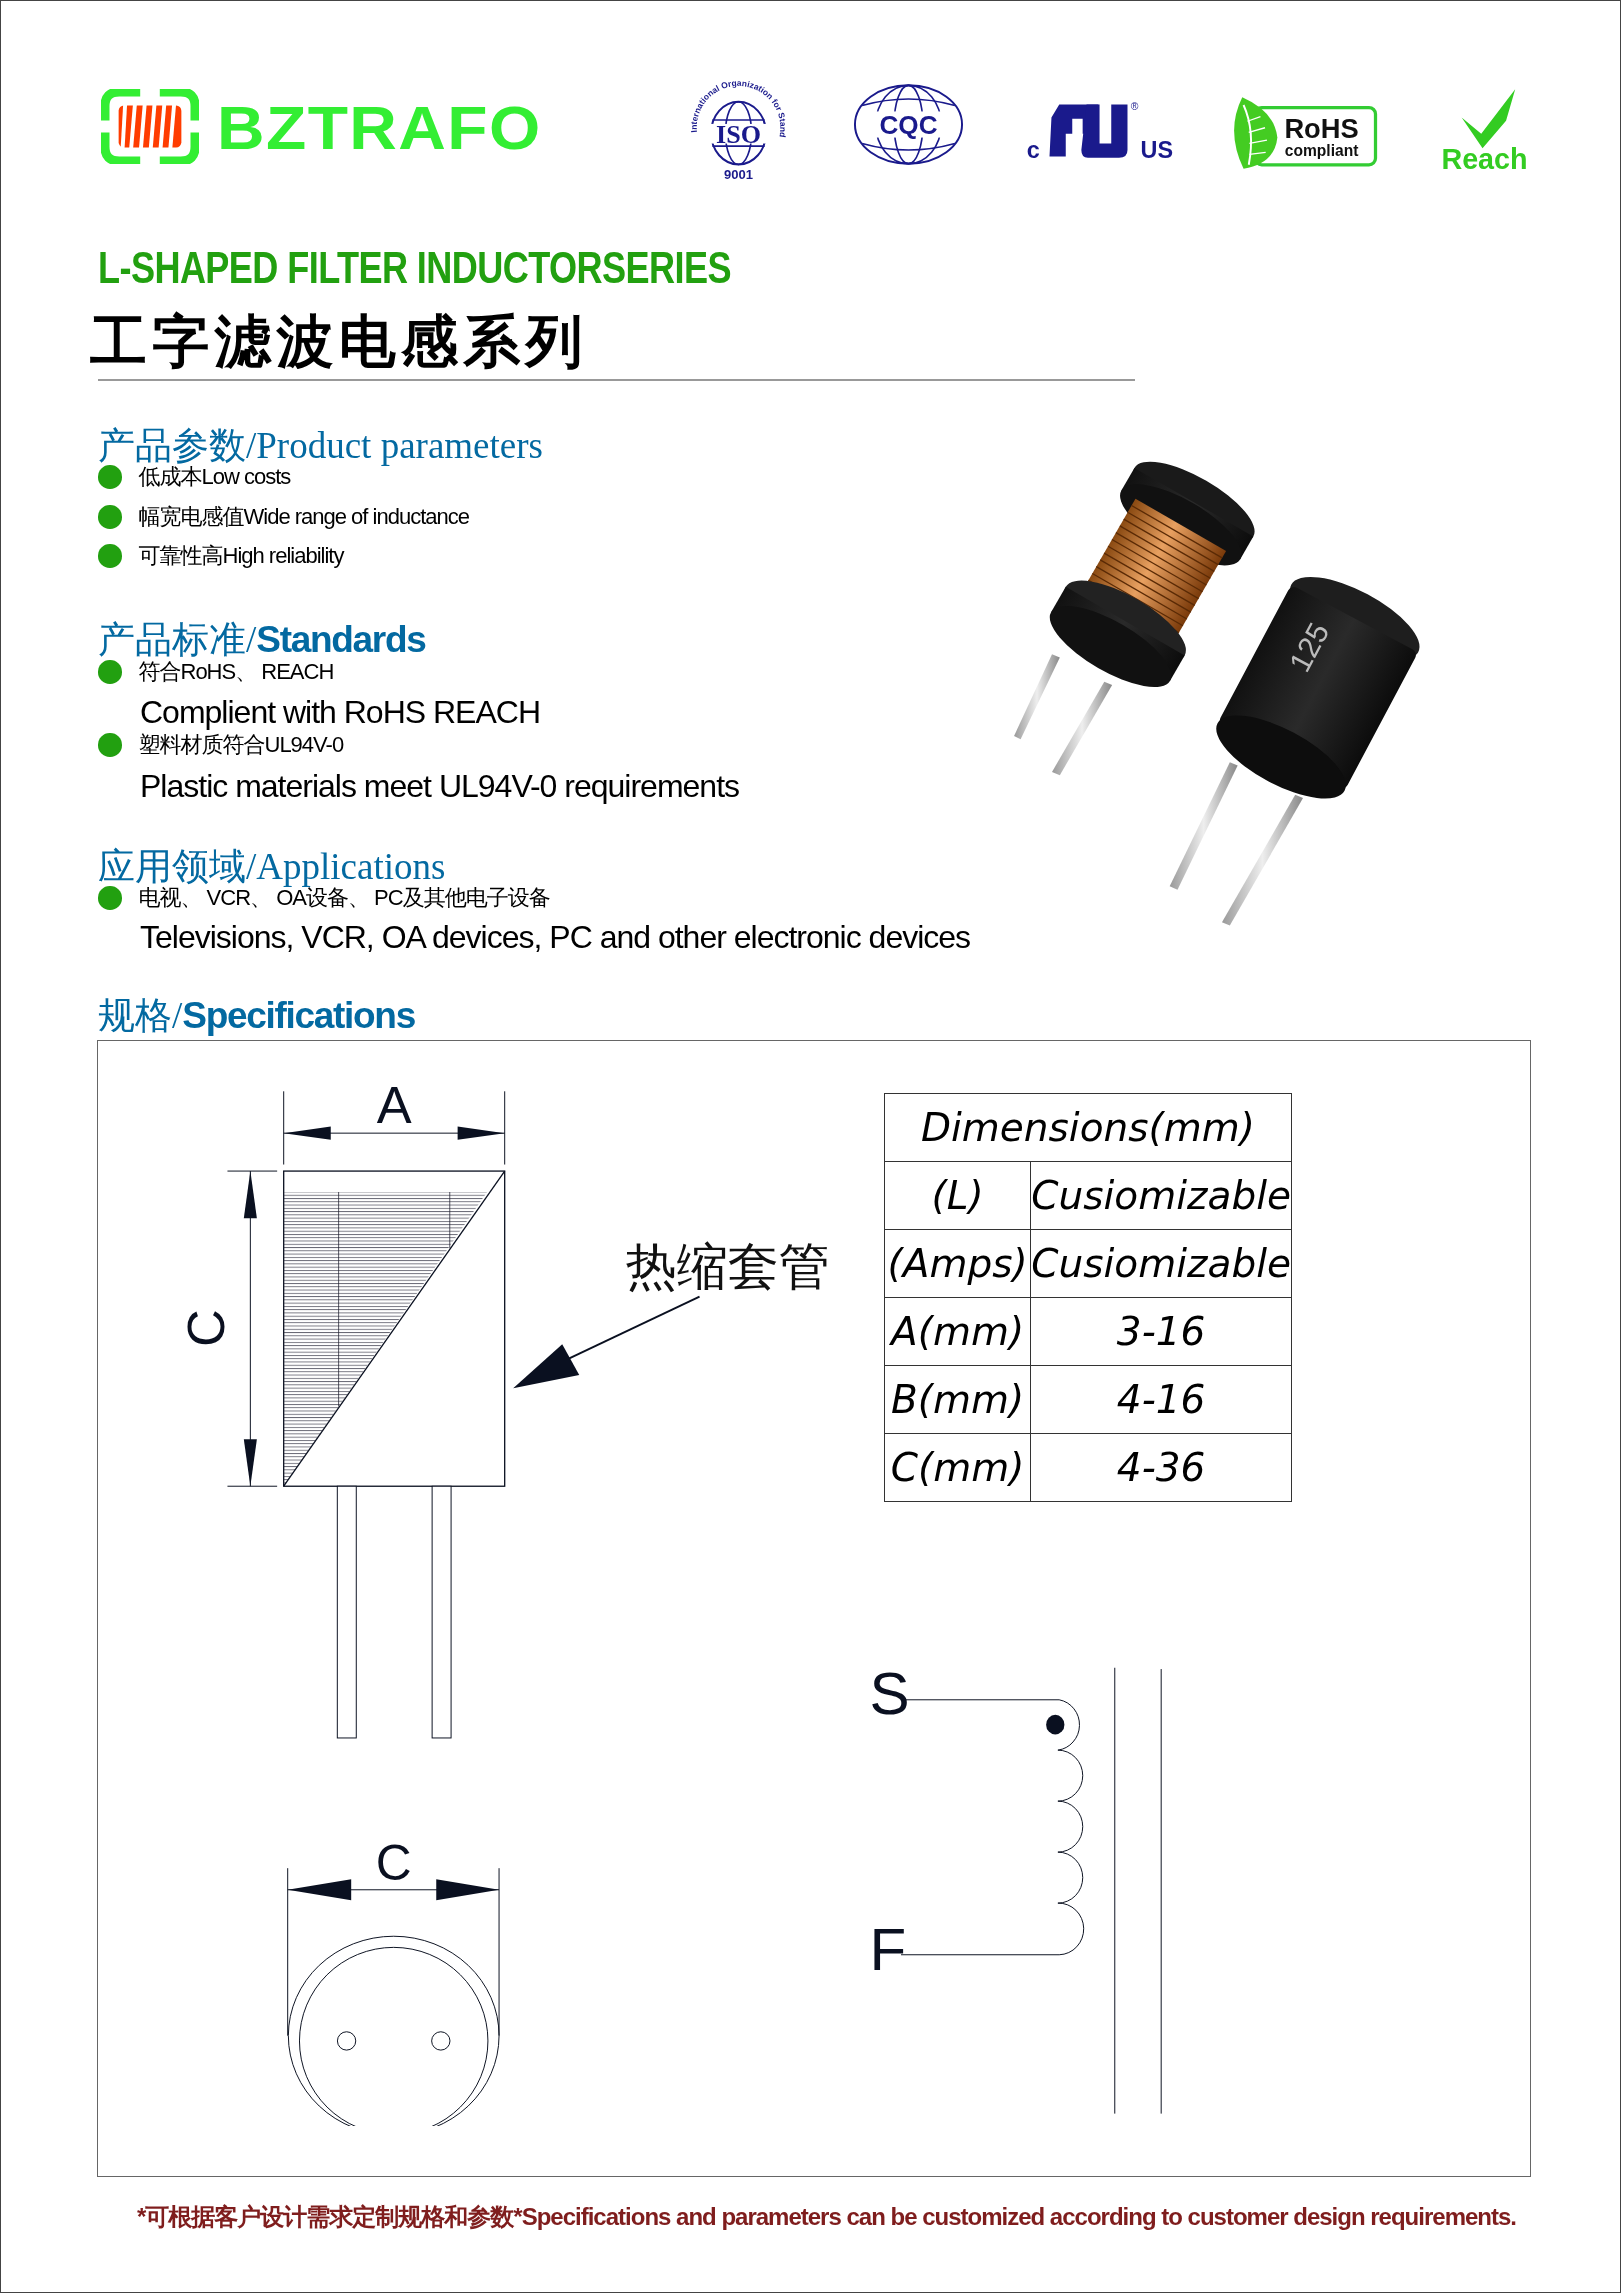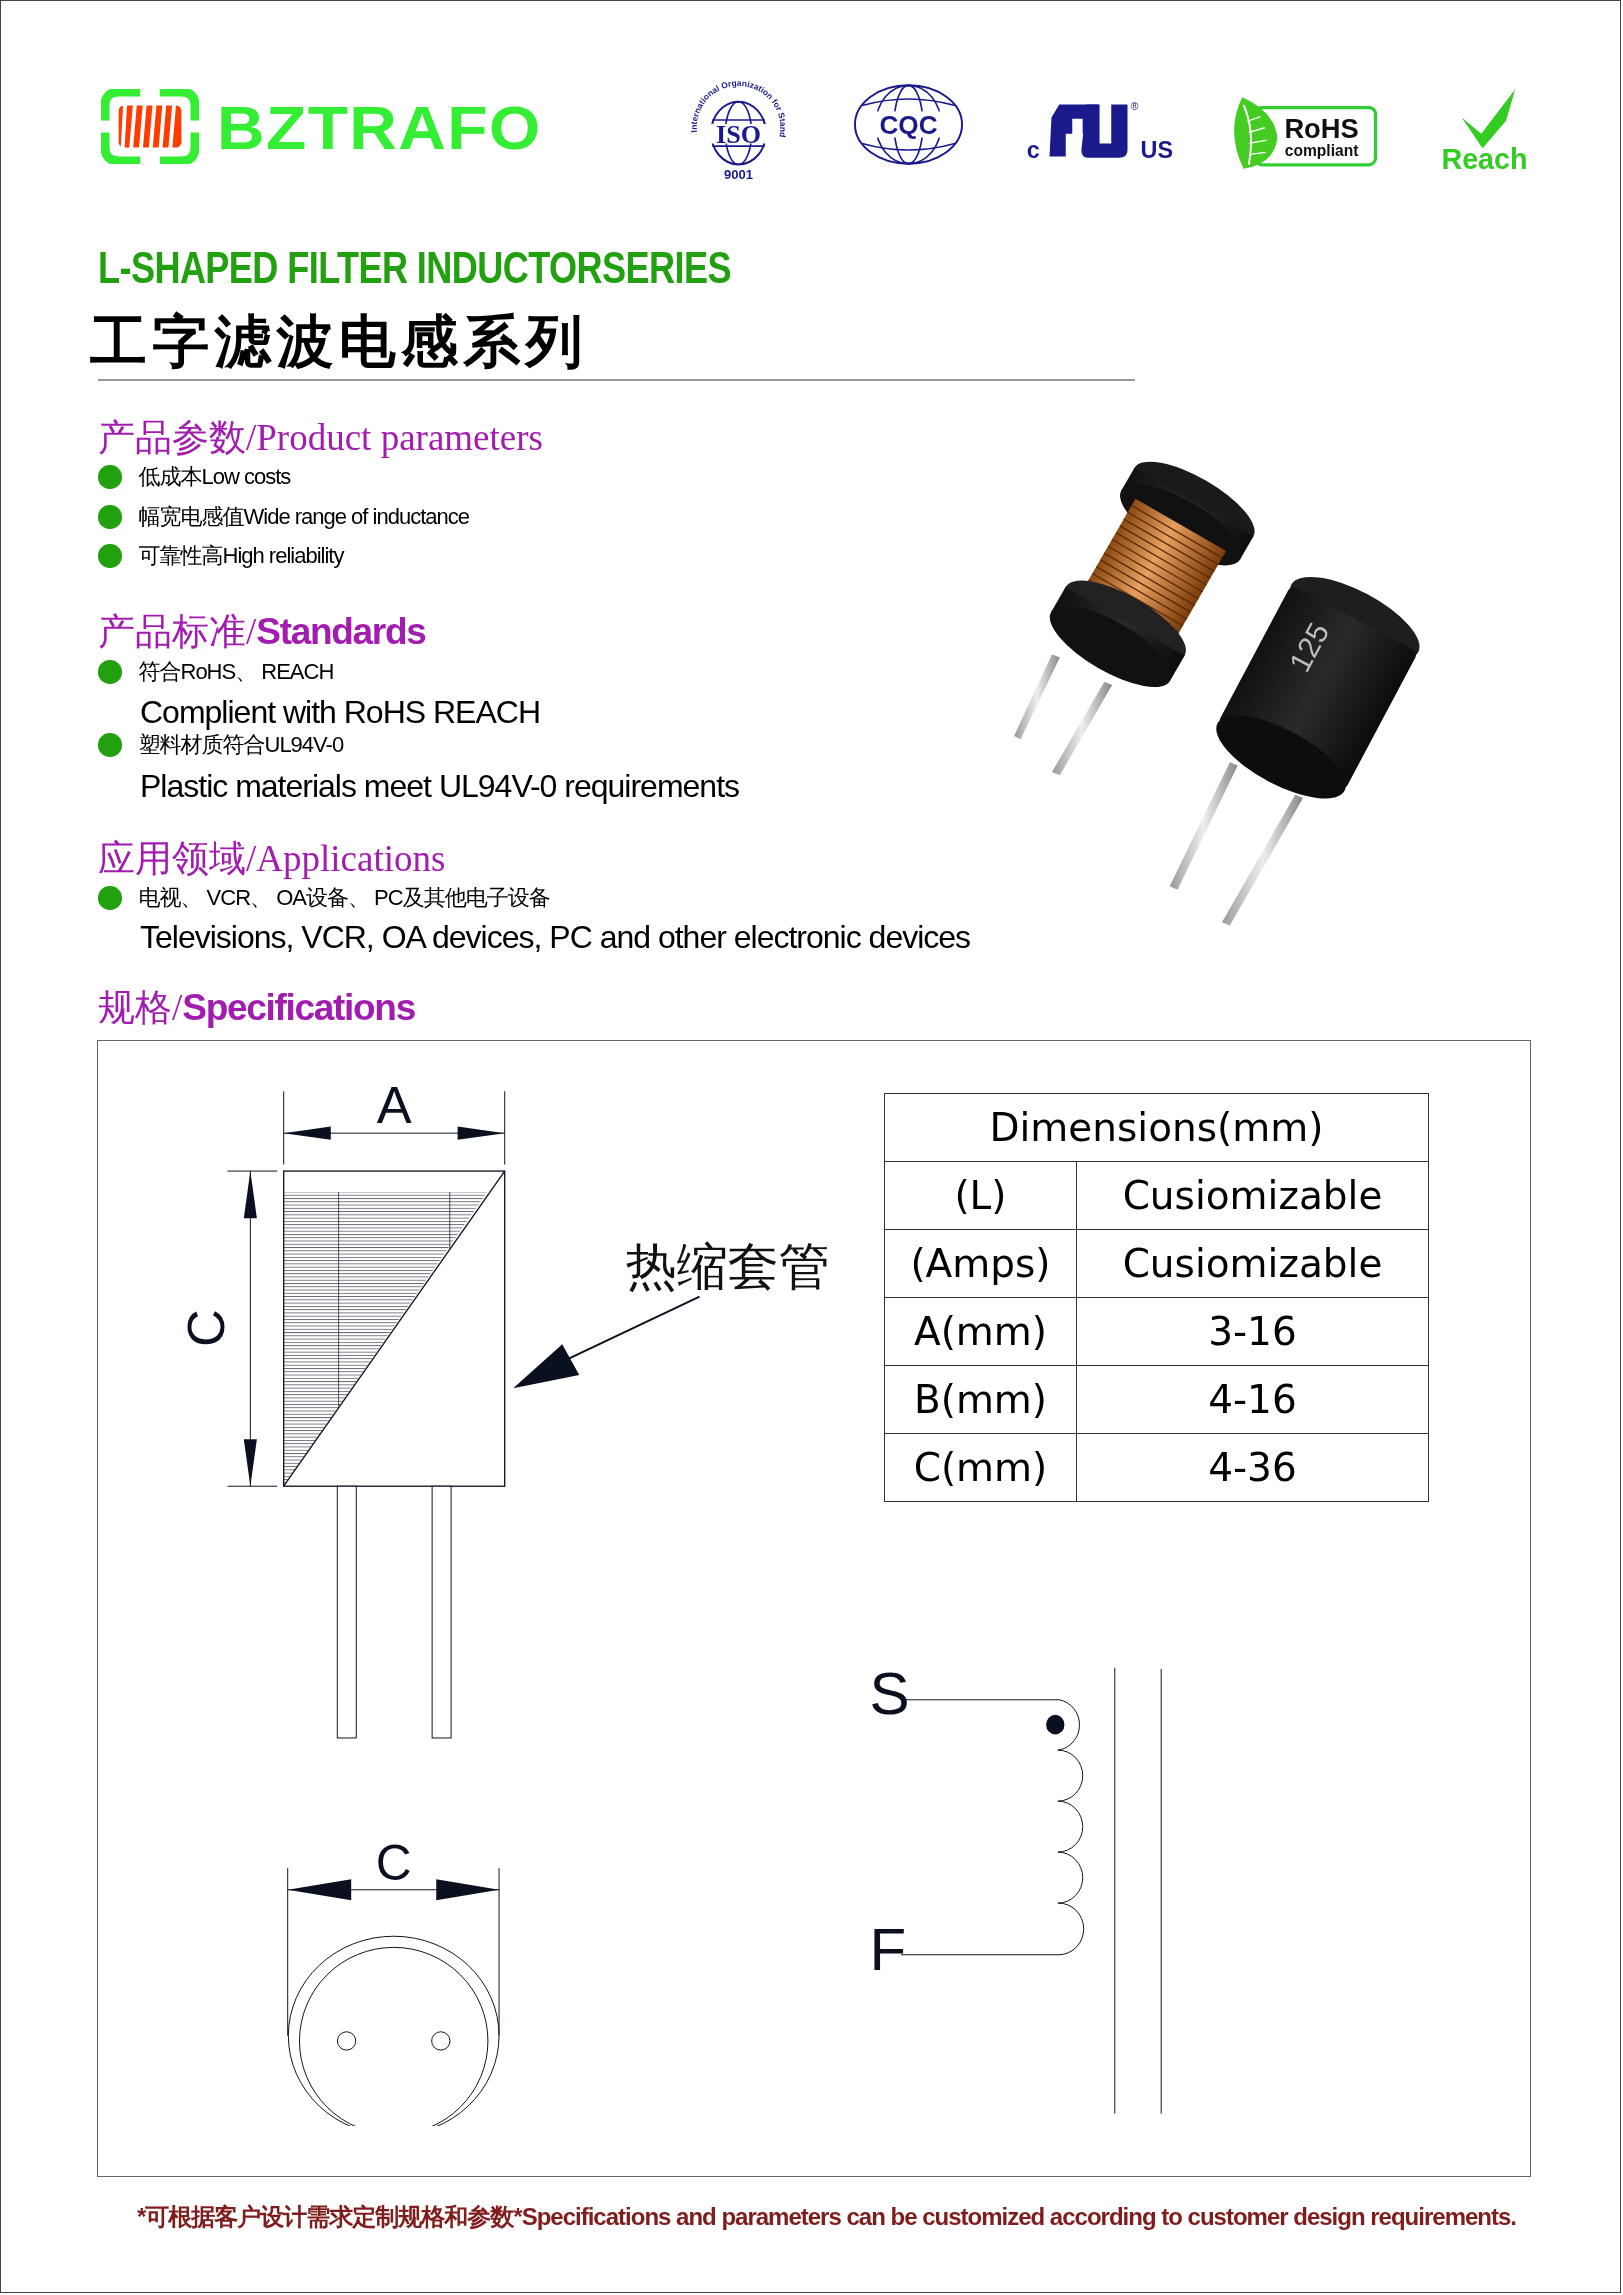--- a/index.html
+++ b/index.html
@@ -21,39 +21,39 @@
   .cert-reach { left:1429px; top:88px; width:111px; height:85px; }
 
   
   .title-en { left:98px; top:246px; font-size:44px; font-weight:bold; color:#22a010;
               line-height:1; transform:scaleX(0.82); transform-origin:left; letter-spacing:-0.7px; }
   .title-cn { left:90px; top:313px; font-size:57px; font-weight:bold; color:#000; line-height:1;
               letter-spacing:5.2px; }
   .title-rule { left:98px; top:379px; width:1037px; height:2px; background:#999; }
 
   
-  .sec-head { position:absolute; left:98px; font-size:37px; color:#a21caf; line-height:1;
-              font-family:"Liberation Serif", serif; }
+  .sec-head { position:absolute; left:98px; font-size:37px; color:#0369a1; line-height:1;
+              font-family:"Liberation Serif", serif;margin-top:8px; }
   .sec-head.bold-en .en { font-family:"Liberation Sans", sans-serif; font-weight:bold; letter-spacing:-1.3px; }
   .bullet-row { position:absolute; left:98px; font-size:22px; line-height:1; color:#000;
                 letter-spacing:-1px; }
   .dot { display:inline-block; width:23.5px; height:23.5px; border-radius:50%; background:#22a010;
          vertical-align:middle; margin-right:17px; position:relative; top:-1.3px; }
   .indent { position:absolute; left:140px; font-size:32px; line-height:1; color:#000; letter-spacing:-1px; }
 
   
   .photo { left:1001px; top:445px; width:523px; height:497px; }
 
   
   .spec-frame { left:97px; top:1040px; width:1434px; height:1137px; border:1.3px solid #666;
                 box-sizing:border-box; }
 
   
-  .dim-table { position:absolute; left:884px; top:1093px; width:545px; border-collapse:collapse;
-               font-family:"DejaVu Sans", sans-serif; }
+  .dim-table { position:absolute; left:884px; top:1093px; width:408px; border-collapse:collapse;
+               font-family:"DejaVu Sans", sans-serif;font-style:italic; }
   .dim-table td, .dim-table th { border:1.3px solid #333; text-align:center; height:67px;
                font-size:39px; font-weight:normal; padding:0; color:#000; }
   .dim-table th { font-size:39px; }
   .dim-table td.k { width:191px; }
   .dim-table td.v { border-left:1.3px solid #aaa; }
 
   .drawing { position:absolute; }
   .footer-note { left:137px; top:2205px; font-size:24px; font-weight:bold; color:#7f1d1d;
                  letter-spacing:-1px; line-height:1; white-space:nowrap; }
 </style>

